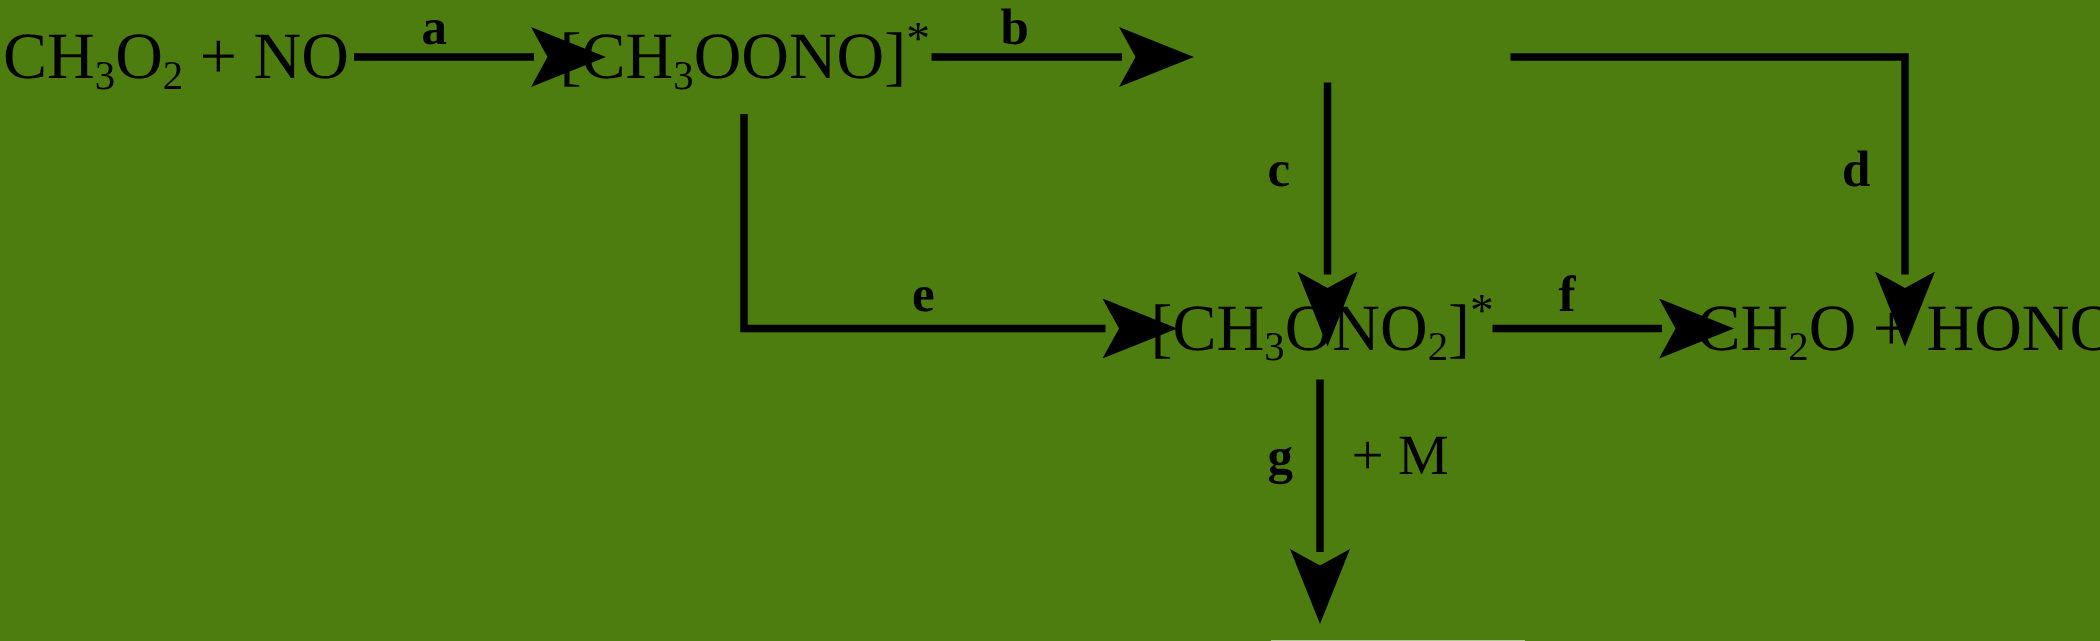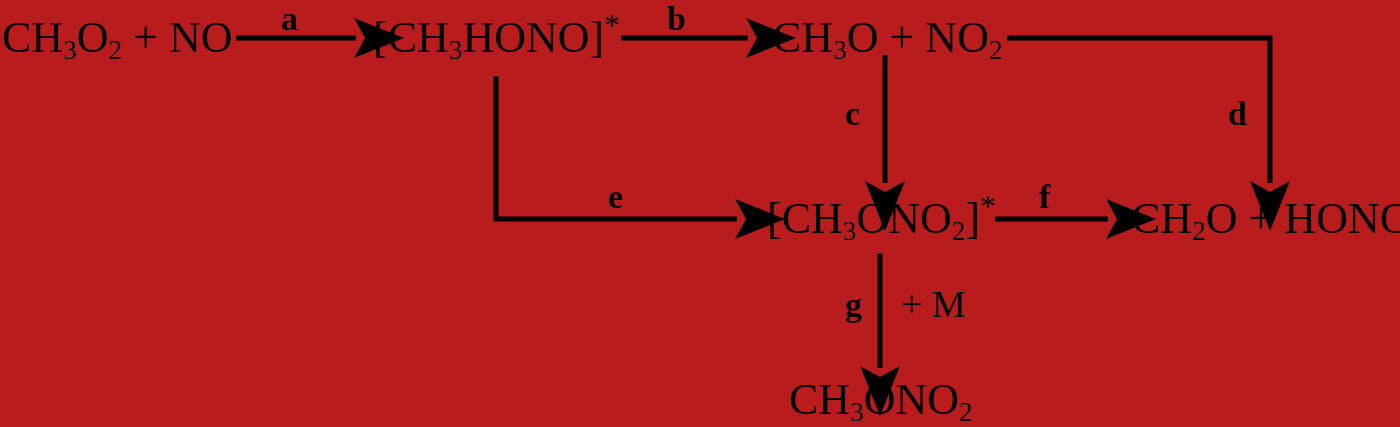--- a/index.html
+++ b/index.html
@@ -4,21 +4,21 @@
 <style>
   html, body {
     margin: 0;
     padding: 0;
     background: #ffffff;
   }
   #scheme {
     position: relative;
     width: 1400px;
     height: 427px;
-    background: #b91c1c;
+    background: #4d7c0f;
     overflow: hidden;
     font-family: "Liberation Serif", "DejaVu Serif", serif;
     color: #000000;
   }
   .species {
     position: absolute;
     font-family: "Liberation Serif", "DejaVu Serif", serif;
     font-size: 44px;
     font-weight: 400;
     line-height: 1;
@@ -92,38 +92,32 @@
     <line x1="995" y1="219" x2="1108" y2="219" stroke="#000000" stroke-width="5" marker-end="url(#head-r)"></line>
 
     <line x1="880" y1="253" x2="880" y2="368" stroke="#000000" stroke-width="5" marker-end="url(#head-d)"></line>
   </svg>
 
   <div class="species" style="left:2px; top:16px;">
     <span>CH</span><sub>3</sub><span>O</span><sub>2</sub><span> + NO</span>
   </div>
 
   <div class="species" style="left:373px; top:16px;">
-    <span>[CH</span><sub>3</sub><span>HONO]</span><sup class="star">*</sup>
+    <span>[CH</span><sub>3</sub><span>OONO]</span><sup class="star">*</sup>
   </div>
 
-  <div class="species" style="left:772px; top:16px;">
-    <span>CH</span><sub>3</sub><span>O + NO</span><sub>2</sub>
-  </div>
 
   <div class="species" style="left:767px; top:197px;text-align:center;">
     <span>[CH</span><sub>3</sub><span>ONO</span><sub>2</sub><span>]</span><sup class="star">*</sup>
   </div>
 
   <div class="species" style="left:1131px; top:197px;">
     <span>CH</span><sub>2</sub><span>O + HONO</span>
   </div>
 
-  <div class="species" style="left:789px; top:378px;">
-    <span>CH</span><sub>3</sub><span>ONO</span><sub>2</sub>
-  </div>
 
   <div class="label" style="left:281px; top:2px;">a</div>
 
   <div class="label" style="left:667px; top:2px;">b</div>
 
   <div class="label" style="left:845px; top:97px;">c</div>
 
   <div class="label" style="left:1228px; top:97px;">d</div>
 
   <div class="label" style="left:608px; top:180px;">e</div>

